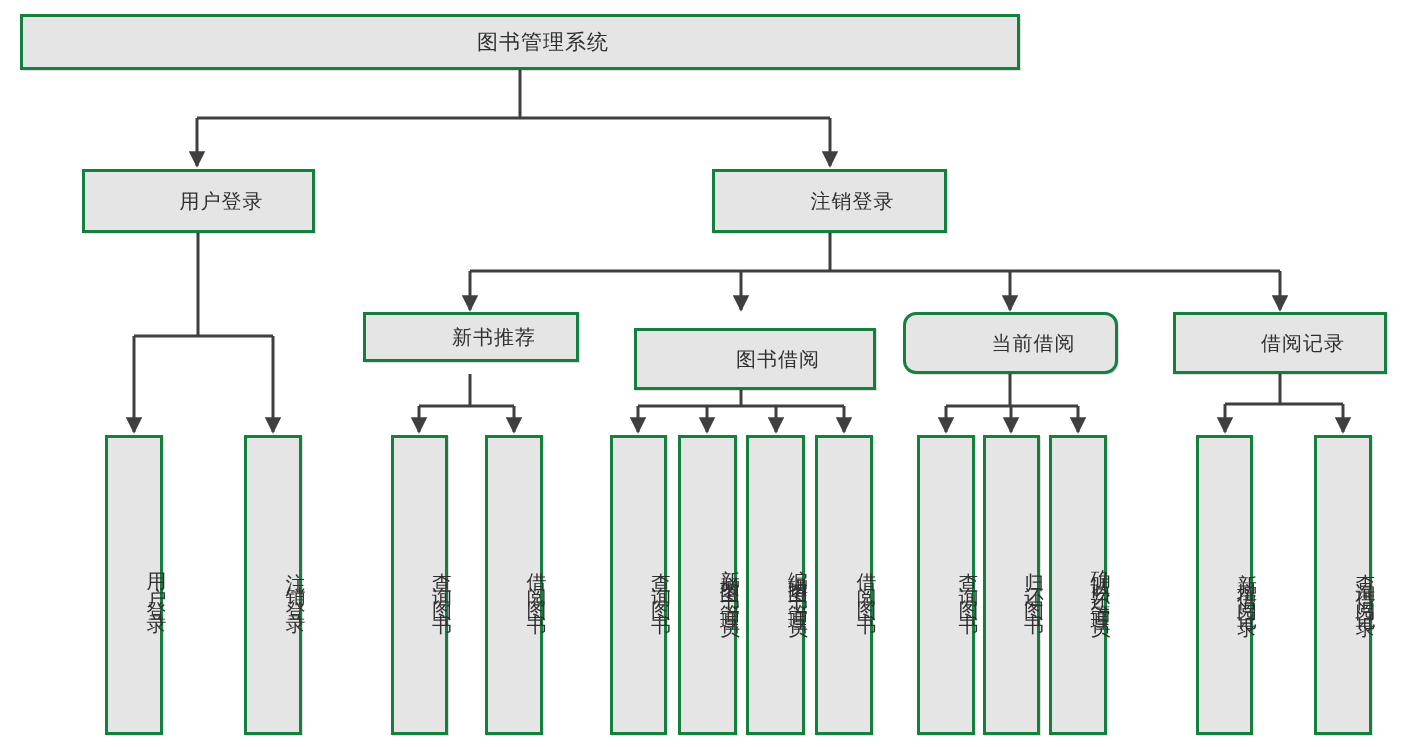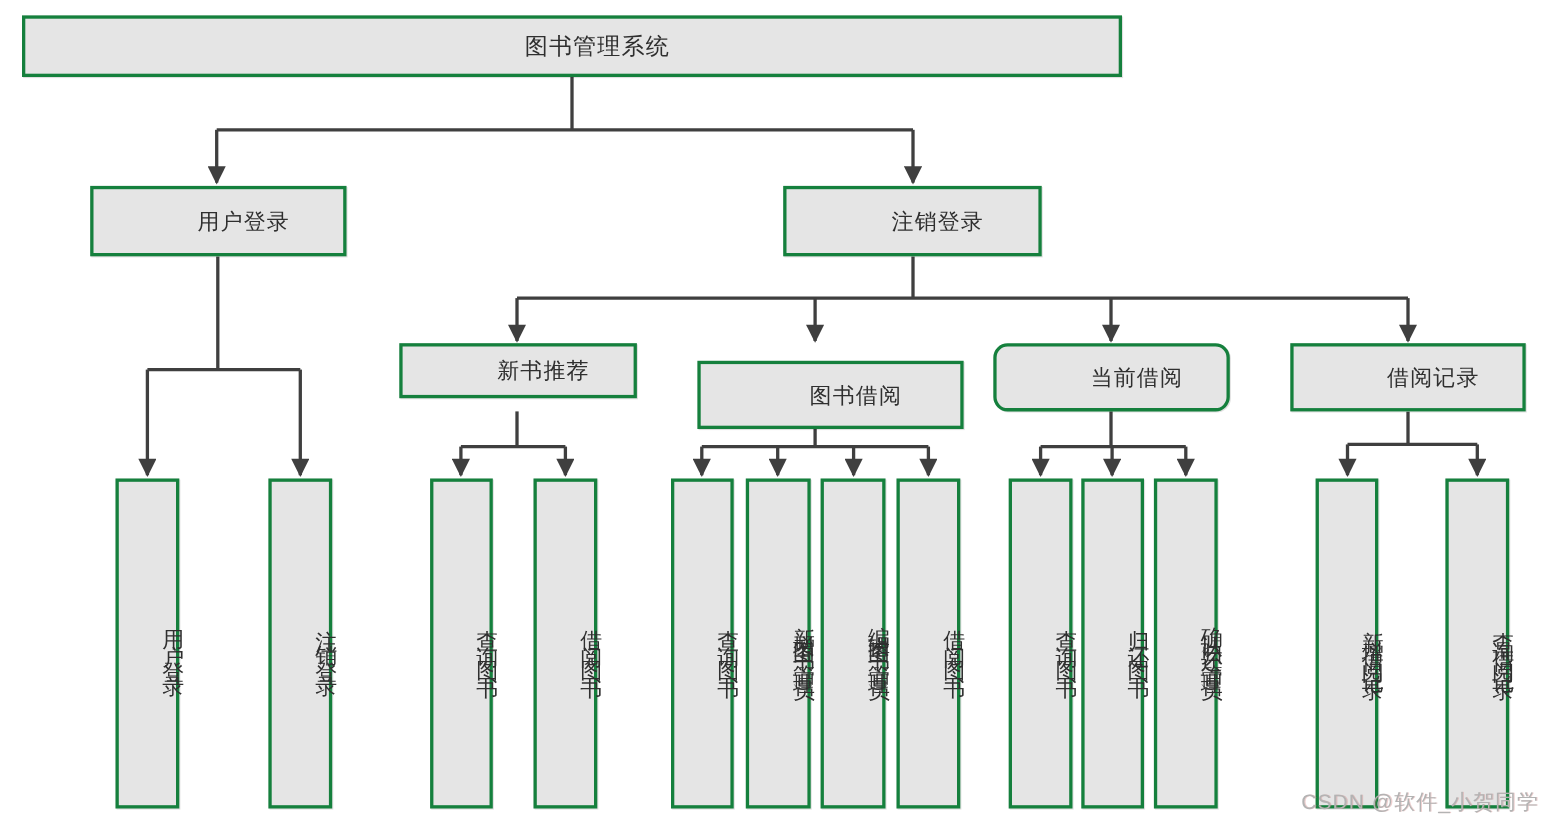--- a/index.html
+++ b/index.html
@@ -159,14 +159,13 @@
     <span>确认归还（管理员）</span>
   </div>
 
   <div class="node v-node v-mid" style="left:1196px;top:435px;width:57px;height:300px;">
     <span>新增借阅记录</span>
   </div>
   <div class="node v-node v-mid" style="left:1314px;top:435px;width:58px;height:300px;">
     <span>查询借阅记录</span>
   </div>
 
-  <div id="watermark">CSDN @软件_小贺同学</div>
 </div>
 
 </body></html>

